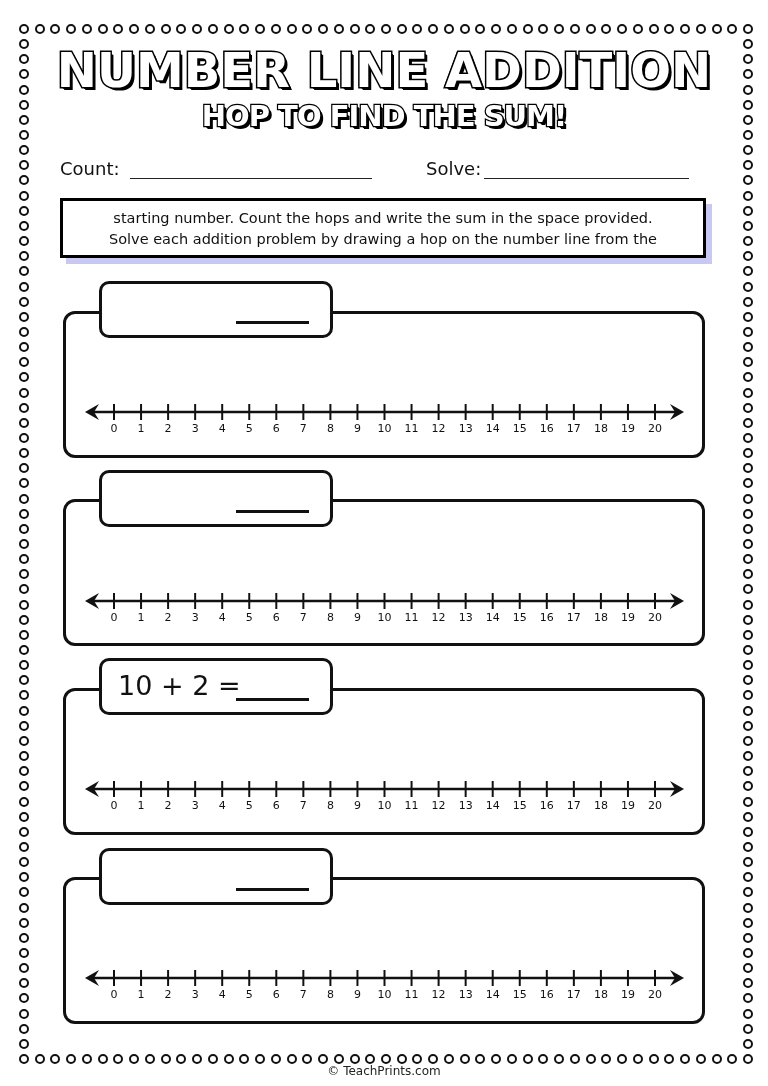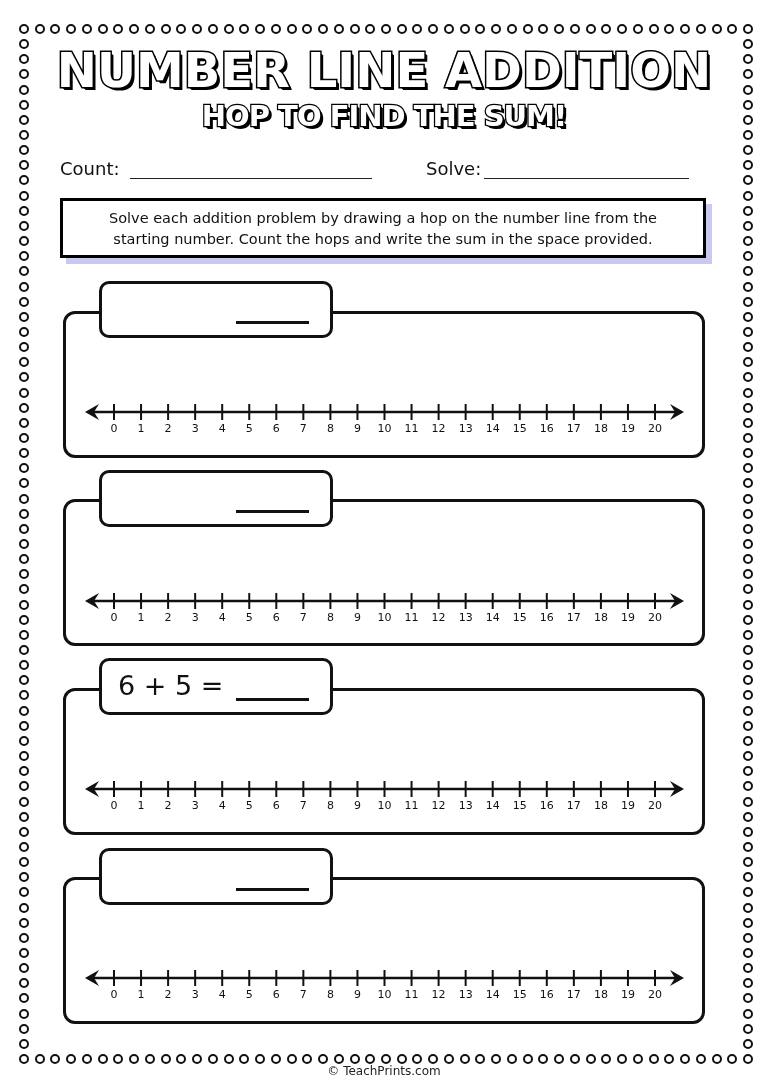--- a/index.html
+++ b/index.html
@@ -295,22 +295,22 @@
 
 <div class="title main">NUMBER LINE ADDITION</div>
 <div class="title sub">HOP TO FIND THE SUM!</div>
 
 <div class="field-label" style="left:60px;">Count:</div>
 <div class="field-line" style="left:130px; width:242px;"></div>
 <div class="field-label" style="left:426px;">Solve:</div>
 <div class="field-line" style="left:484px; width:205px;"></div>
 
 <div class="instr">
+  <div>starting number. Count the hops and write the sum in the space provided.</div>
   <div>Solve each addition problem by drawing a hop on the number line from the</div>
-  <div>starting number. Count the hops and write the sum in the space provided.</div>
 </div>
 
 <div id="problems">
     <div class="problem-box" style="top: 311px; height: 147px;"></div>
     <div class="label-box" style="top: 281px;">
       <span class="blank"></span>
     </div>
     <div class="nl" style="top: 402px;">
       <svg width="768" height="22" xmlns="http://www.w3.org/2000/svg">
         <line x1="92" y1="10" x2="678" y2="10" stroke="#111" stroke-width="2.5"></line>
@@ -408,21 +408,21 @@
       <span class="tick-label" style="left: 492.7px;">14</span>
       <span class="tick-label" style="left: 519.75px;">15</span>
       <span class="tick-label" style="left: 546.8px;">16</span>
       <span class="tick-label" style="left: 573.85px;">17</span>
       <span class="tick-label" style="left: 600.9px;">18</span>
       <span class="tick-label" style="left: 627.95px;">19</span>
       <span class="tick-label" style="left: 655px;">20</span>
     </div>
     <div class="problem-box" style="top: 688px; height: 147px;"></div>
     <div class="label-box" style="top: 658px;">
-      <span class="eq">6 + 5 =</span>
+      <span class="eq">10 + 2 =</span>
       <span class="blank"></span>
     </div>
     <div class="nl" style="top: 779px;">
       <svg width="768" height="22" xmlns="http://www.w3.org/2000/svg">
         <line x1="92" y1="10" x2="678" y2="10" stroke="#111" stroke-width="2.5"></line>
         <path d="M85 10 L99 2 L94 10 L99 18 Z" fill="#111"></path>
         <path d="M684 10 L670 2 L675 10 L670 18 Z" fill="#111"></path>
         <line x1="114" y1="2" x2="114" y2="18" stroke="#111" stroke-width="2"></line>
         <line x1="141.05" y1="2" x2="141.05" y2="18" stroke="#111" stroke-width="2"></line>
         <line x1="168.1" y1="2" x2="168.1" y2="18" stroke="#111" stroke-width="2"></line>

